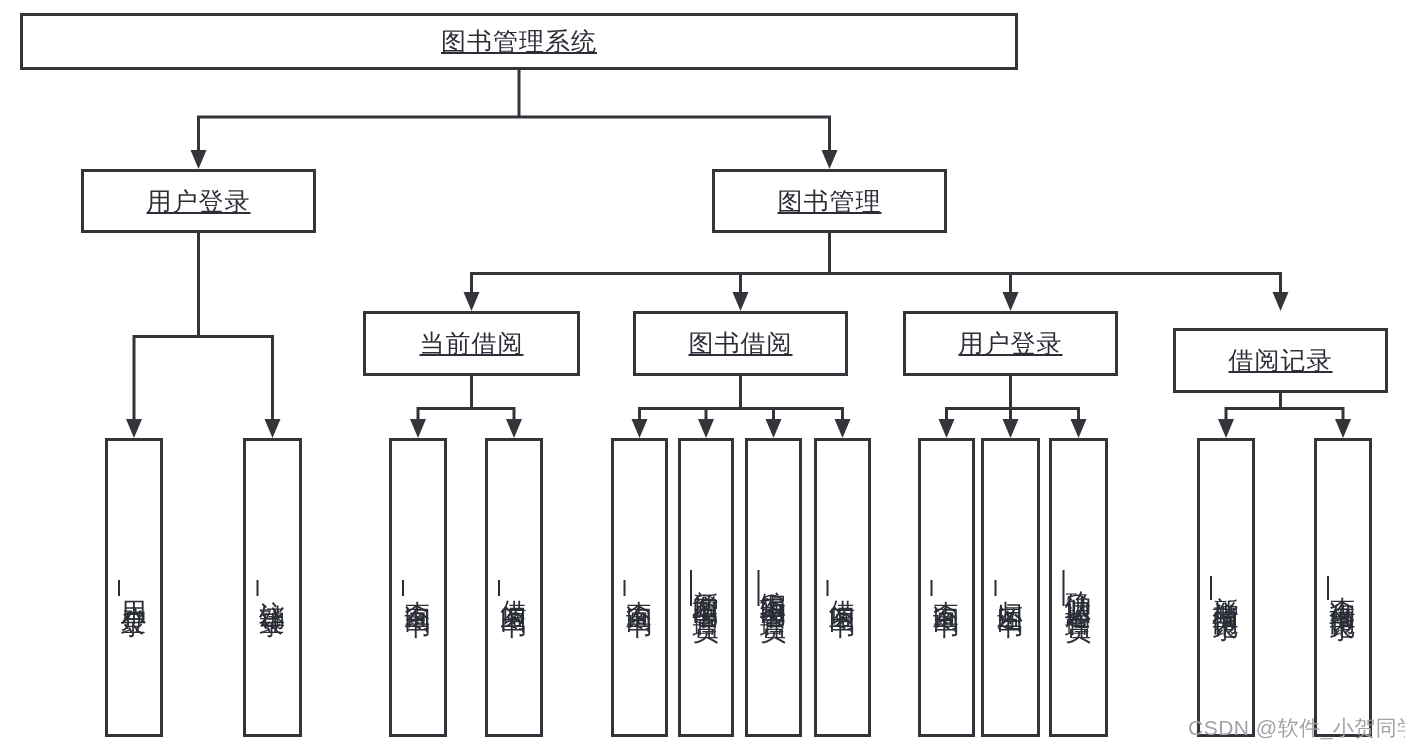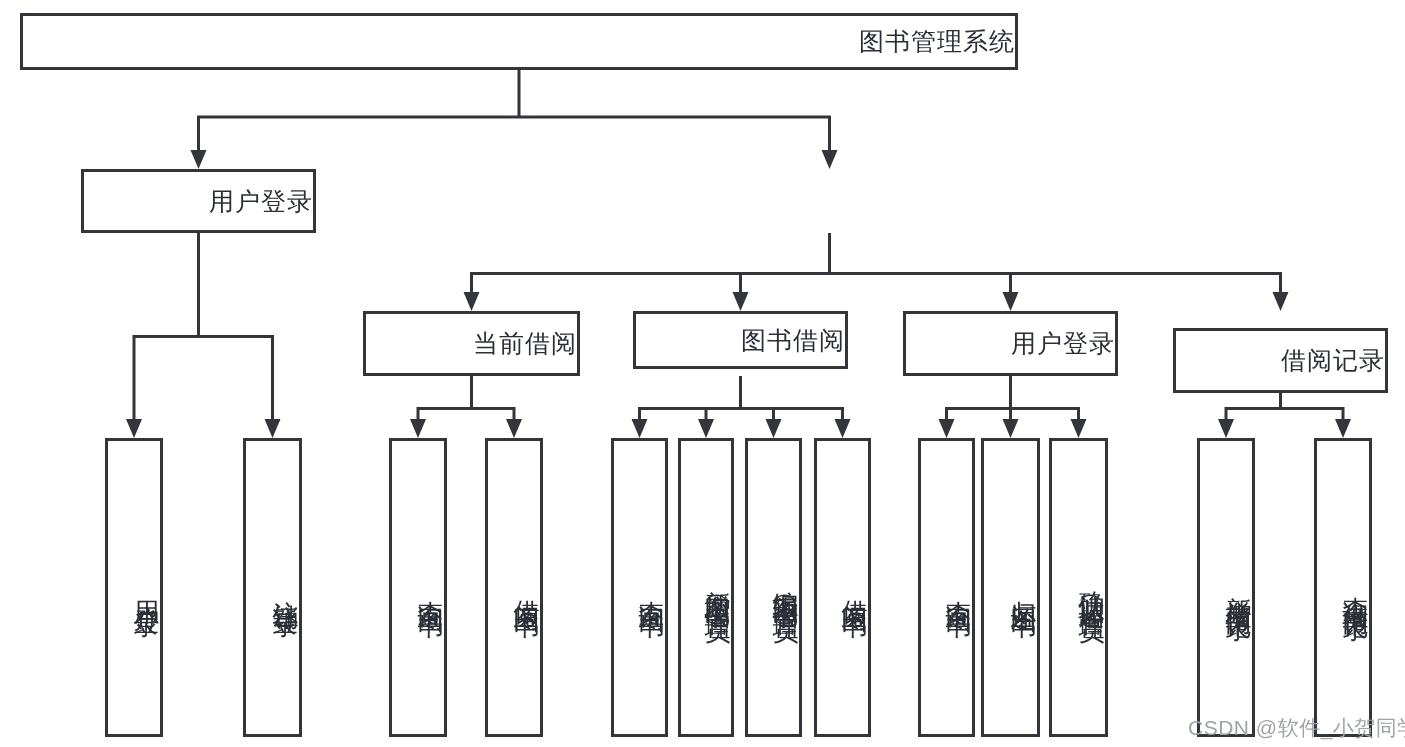--- a/index.html
+++ b/index.html
@@ -6,21 +6,21 @@
   body{
     width:1405px;height:747px;position:relative;background:#ffffff;
     font-family:"Liberation Sans", sans-serif;overflow:hidden;
   }
   .canvas{position:absolute;left:0;top:0;width:1405px;height:747px;background:#fff;}
   .wires{position:absolute;left:0;top:0;z-index:0;}
   .wires .ln{stroke:#33353a;stroke-width:3;fill:none;}
   .node{
     position:absolute;box-sizing:border-box;background:#fff;
     border:3px solid #33353a;color:#2b2e36;z-index:1;
-    display:flex;align-items:center;justify-content:flex-end;
+    display:flex;align-items:center;justify-content:center;text-decoration:underline;
   }
   .node.h{font-size:25px;letter-spacing:1px;white-space:nowrap;}
   .node.v{font-size:26px;}
   .node.v span{
     writing-mode:vertical-rl;text-orientation:mixed;
     letter-spacing:4px;line-height:1;
   }
   .watermark{
     position:absolute;left:1188px;top:714px;z-index:2;
     font-size:21px;color:#a0a3a8;letter-spacing:0.5px;white-space:nowrap;
@@ -66,25 +66,28 @@
     </g>
   </svg>
 
   <div class="node h" style="left:20px;top:13px;width:998px;height:57px">
     <span>图书管理系统</span>
   </div>
 
   <div class="node h" style="left:81px;top:169px;width:235px;height:64px">
     <span>用户登录</span>
   </div>
+  <div class="node h" style="left:712px;top:169px;width:235px;height:64px">
+    <span>图书管理</span>
+  </div>
 
   <div class="node h" style="left:363px;top:311px;width:217px;height:65px">
     <span>当前借阅</span>
   </div>
-  <div class="node h" style="left:633px;top:311px;width:215px;height:58px">
+  <div class="node h" style="left:633px;top:311px;width:215px;height:65px">
     <span>图书借阅</span>
   </div>
   <div class="node h" style="left:903px;top:311px;width:215px;height:65px">
     <span>用户登录</span>
   </div>
   <div class="node h" style="left:1173px;top:328px;width:215px;height:65px">
     <span>借阅记录</span>
   </div>
 
   <div class="node v" style="left:105px;top:438px;width:58px;height:299px">

